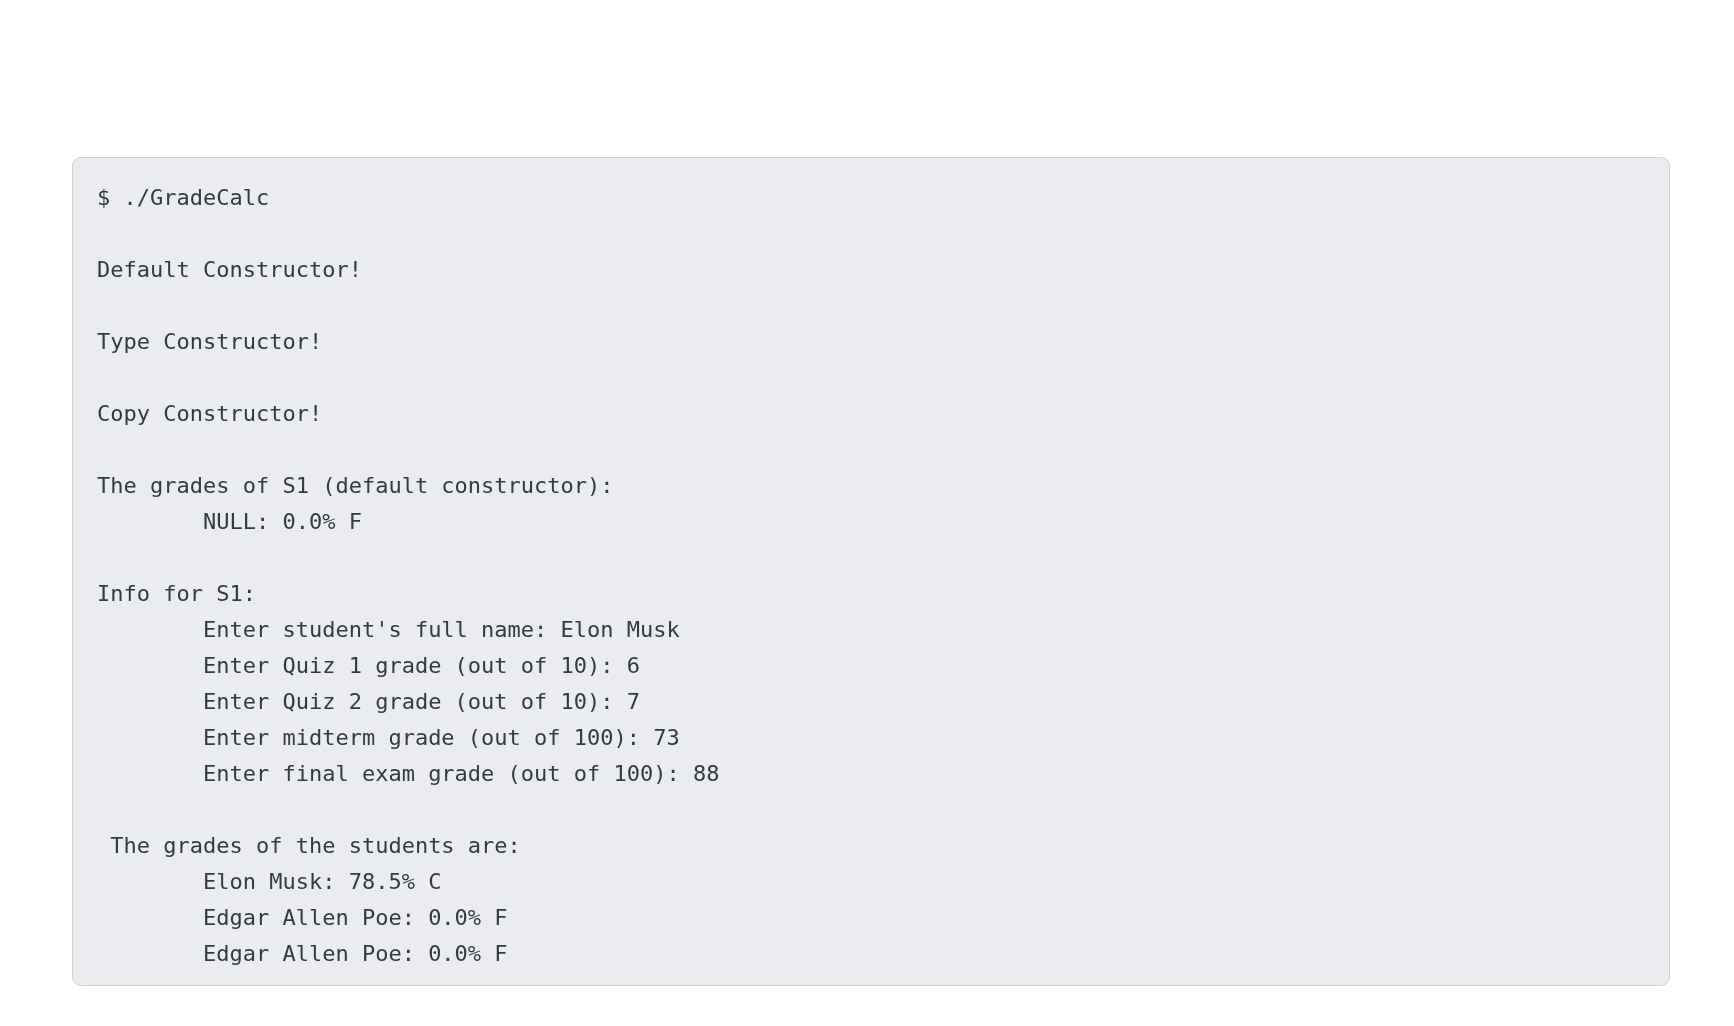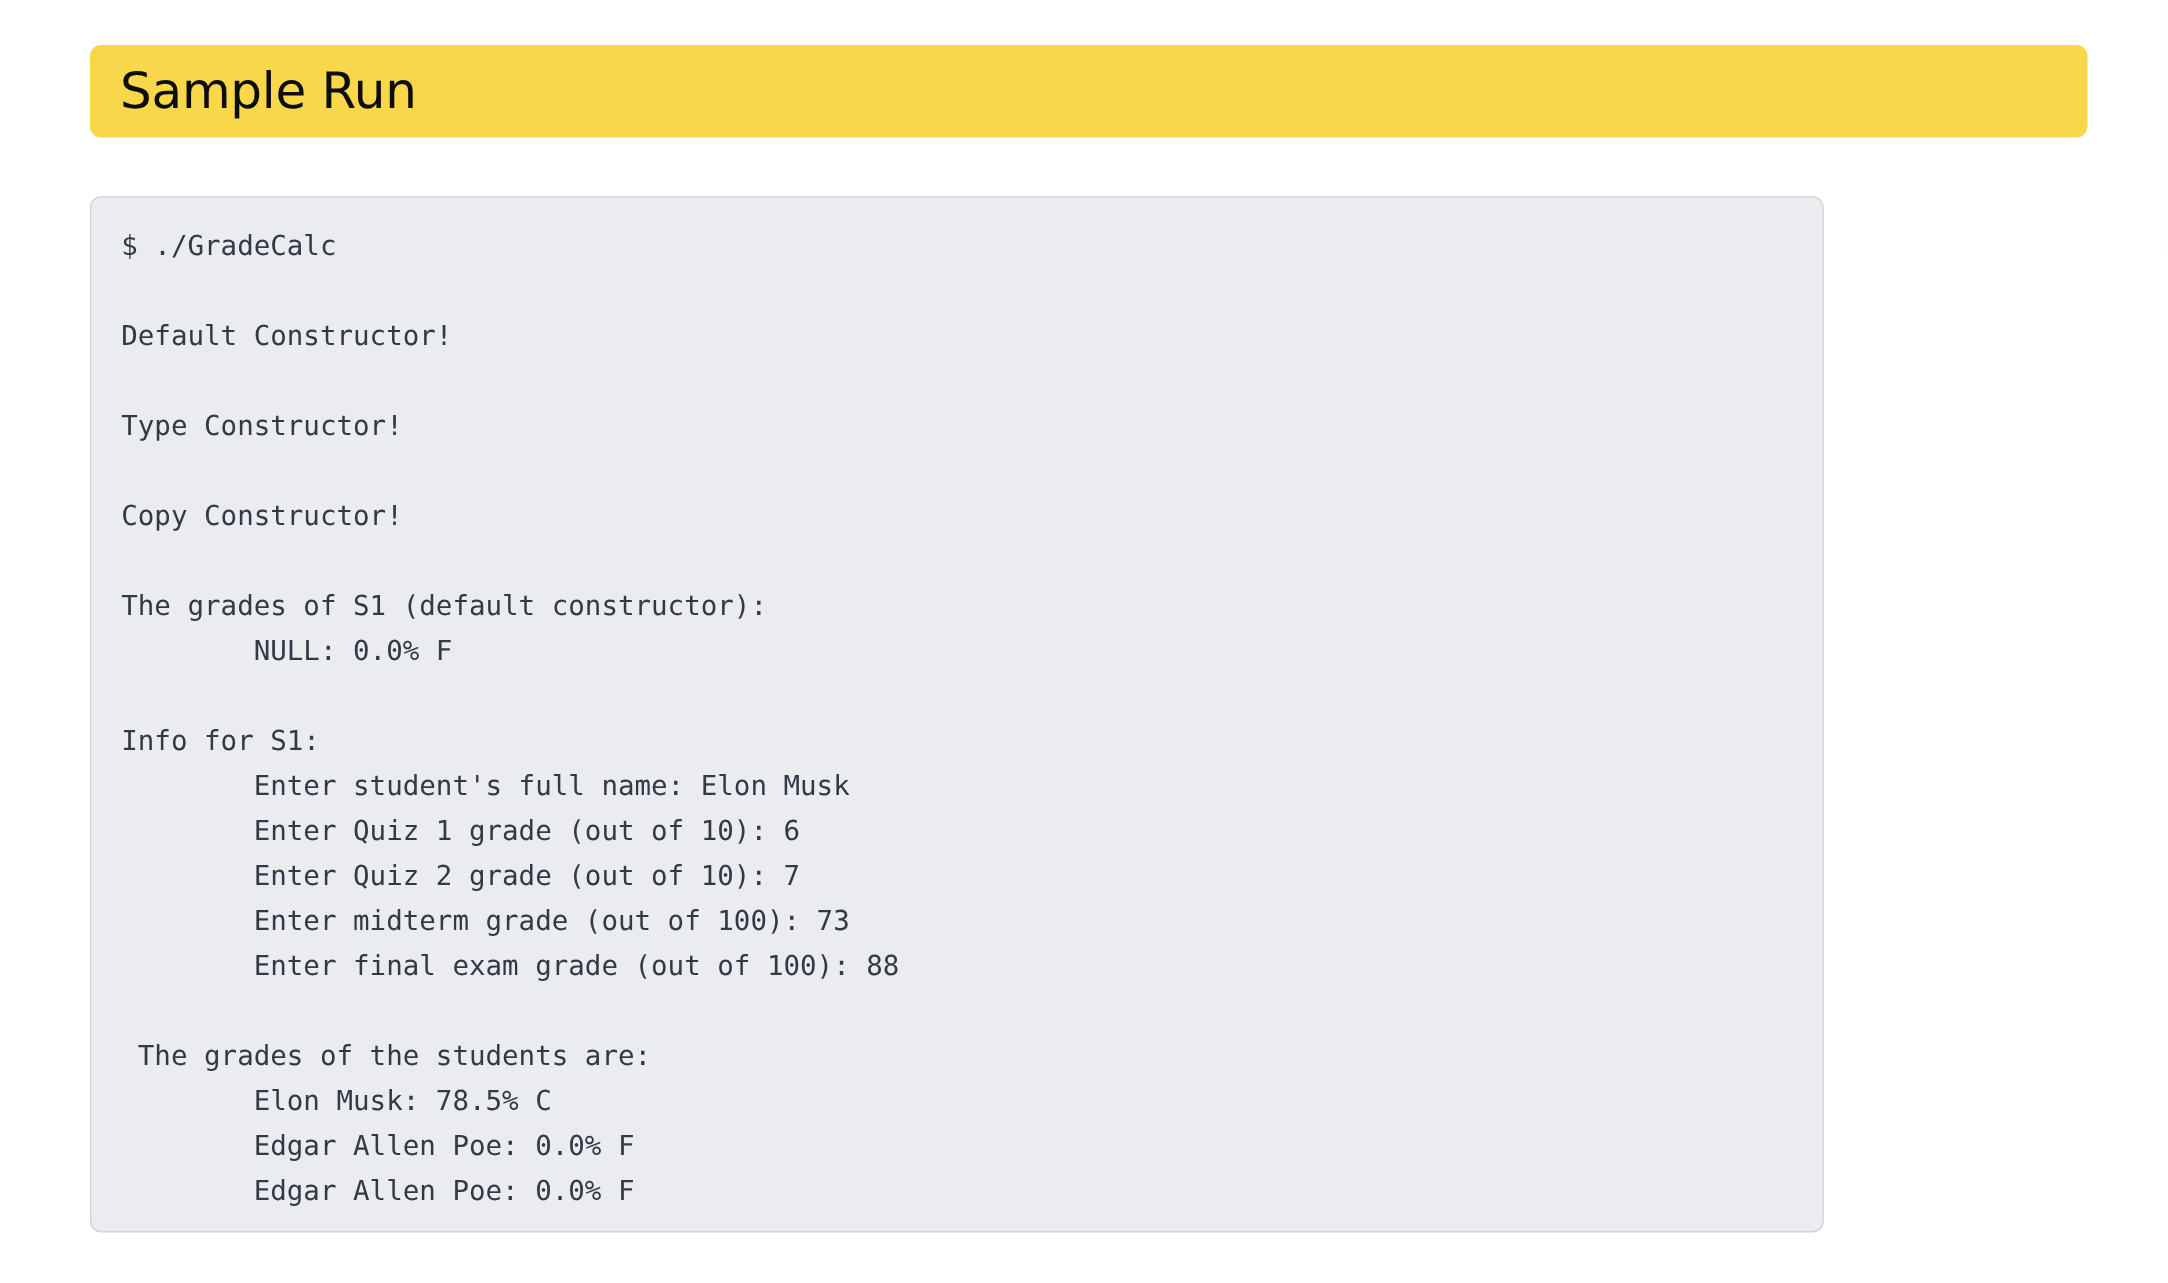--- a/index.html
+++ b/index.html
@@ -38,21 +38,21 @@
     color: #0d0d0d;
     letter-spacing: -0.2px;
     padding-left: 24px;
     line-height: 1;
     white-space: pre;
   }
   .codeblock {
     position: absolute;
     left: 72px;
     top: 157px;
-    width: 1387px;
+    width: 1598px;
     height: 829px;
     background: #eaecef;
     border: 1px solid #ccd1d6;
     border-radius: 9px;
     box-sizing: border-box;
     overflow: hidden;
   }
   .code-pre {
     margin: 0;
     padding: 22px 24px 24px 24px;
@@ -63,23 +63,20 @@
     white-space: pre;
     tab-size: 8;
     -moz-tab-size: 8;
   }
 </style>
 </head>
 <body>
 
 <div class="page">
 
-  <div class="banner">
-    <div class="banner-title">Sample Run</div>
-  </div>
 
   <div class="codeblock">
     <pre class="code-pre">$ ./GradeCalc
 
 Default Constructor!
 
 Type Constructor!
 
 Copy Constructor!
 

